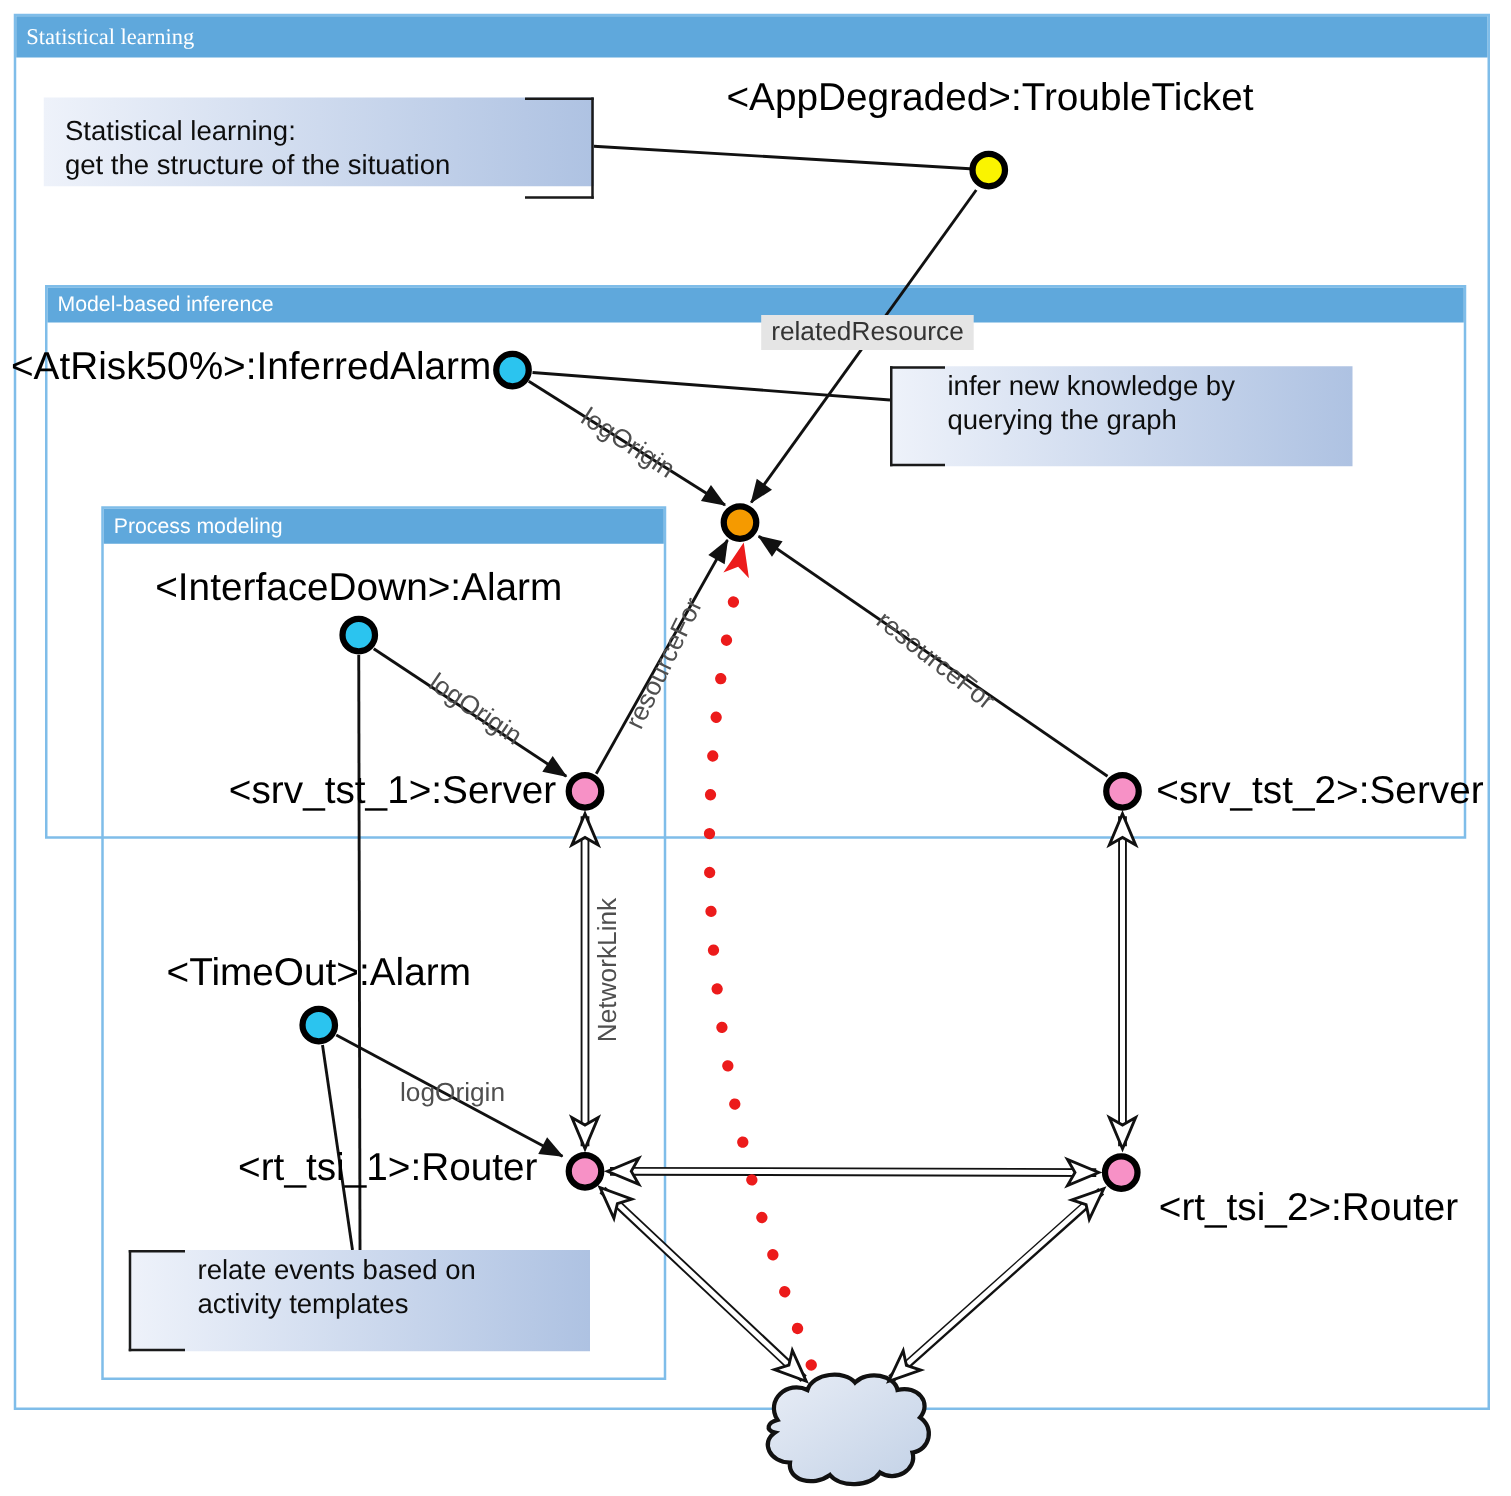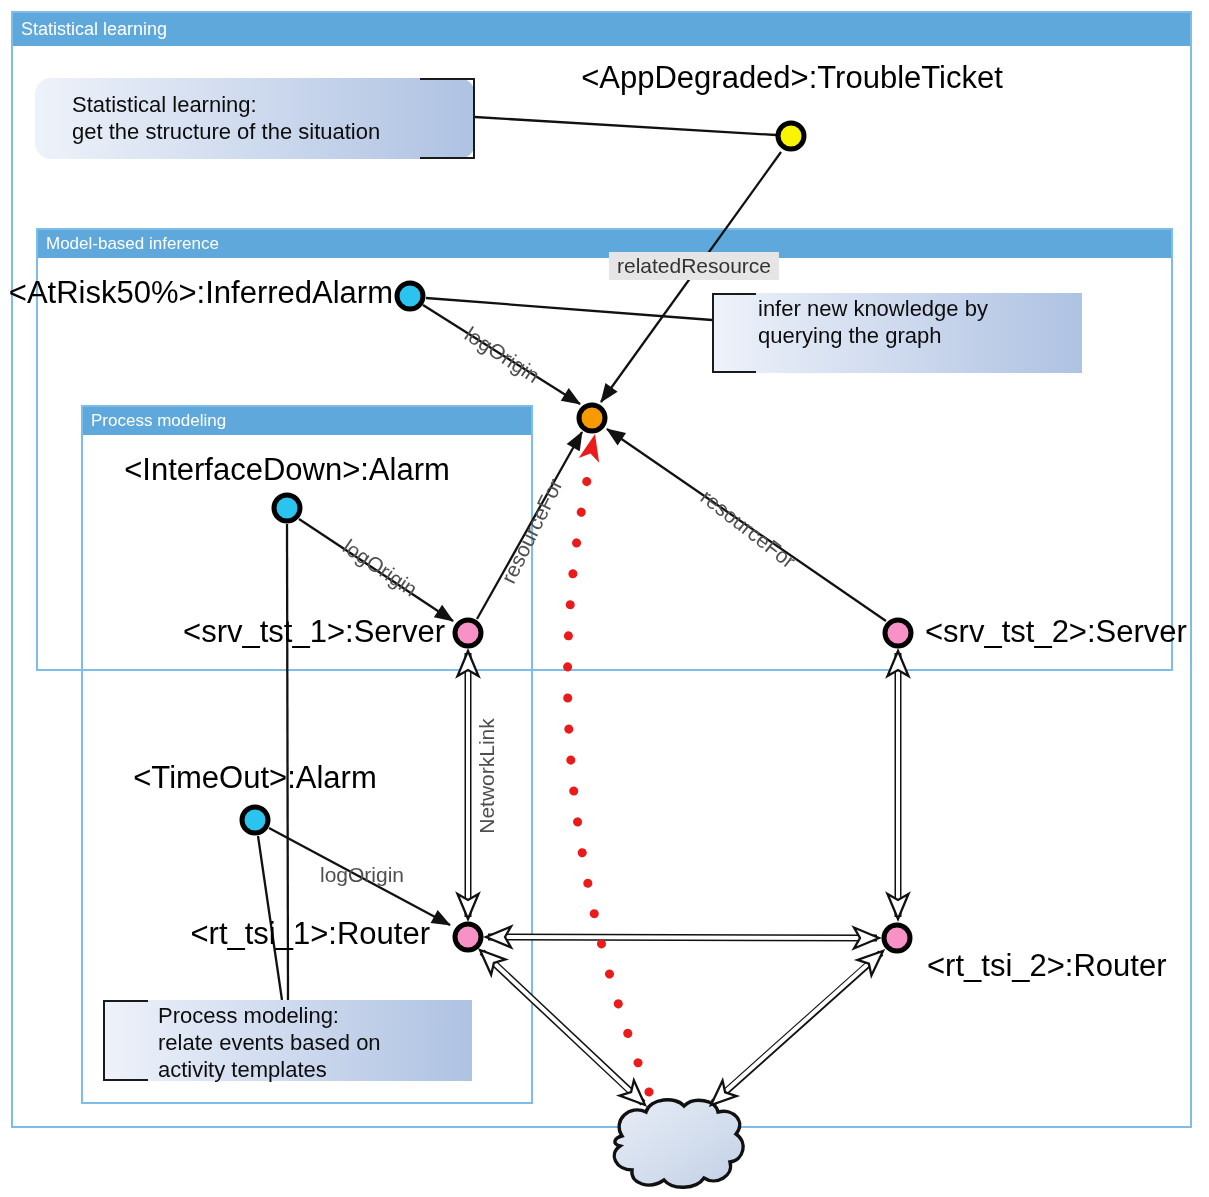--- a/index.html
+++ b/index.html
@@ -3,21 +3,21 @@
 <meta charset="utf-8">
 <style>
   html,body{margin:0;padding:0;background:#fff;}
   #stage{
     position:relative;width:1209px;height:1197px;overflow:hidden;
     font-family:"Liberation Sans","DejaVu Sans",sans-serif;background:#fff;
   }
   .frame{position:absolute;border:2px solid #7fbde9;background:transparent;box-sizing:border-box;z-index:1;}
   .frame-header{position:absolute;left:0;top:0;right:0;background:#5fa8dc;color:#ffffff;
     box-sizing:border-box;padding-left:8px;display:flex;align-items:center;z-index:1;}
-  .frame-header.outer{font-size:18px;}
+  .frame-header.outer{font-size:18px;font-family:Liberation Serif, serif;}
   .frame-header.inner{font-size:17px;}
   svg#wires{position:absolute;left:0;top:0;z-index:2;}
   .nlabel{position:absolute;font-size:31px;color:#000;white-space:nowrap;z-index:3;}
   .elabel{position:absolute;font-size:21px;color:#4f4f4f;white-space:nowrap;z-index:3;}
   .elabel.boxed{background:#e5e5e5;color:#333;padding:2px 8px;}
   .callout{position:absolute;background:linear-gradient(90deg,#eef2fa 0%,#aec2e2 100%);
     font-size:22px;line-height:27px;color:#0d0d0d;box-sizing:border-box;z-index:4;}
   .bracket{position:absolute;box-sizing:border-box;z-index:5;background:transparent;}
   .bracket.right{border-top:2.5px solid #1a1a1a;border-bottom:2.5px solid #1a1a1a;border-right:2.5px solid #1a1a1a;}
   .bracket.left{border-top:2.5px solid #1a1a1a;border-bottom:2.5px solid #1a1a1a;border-left:2.5px solid #1a1a1a;}
@@ -130,32 +130,31 @@
   <div class="nlabel" style="left:927px;top:966px;transform:translate(0,-50%);">&lt;rt_tsi_2&gt;:Router</div>
 
   <div class="elabel boxed" style="left:694px;top:266px;transform:translate(-50%,-50%);">relatedResource</div>
   <div class="elabel" style="left:502px;top:355px;transform:translate(-50%,-50%) rotate(33deg);">logOrigin</div>
   <div class="elabel" style="left:380px;top:568px;transform:translate(-50%,-50%) rotate(34deg);">logOrigin</div>
   <div class="elabel" style="left:362px;top:875px;transform:translate(-50%,-50%);">logOrigin</div>
   <div class="elabel" style="left:532px;top:531px;transform:translate(-50%,-50%) rotate(-64deg);">resourceFor</div>
   <div class="elabel" style="left:748px;top:529px;transform:translate(-50%,-50%) rotate(38deg);">resourceFor</div>
   <div class="elabel" style="left:487px;top:776px;transform:translate(-50%,-50%) rotate(-90deg);">NetworkLink</div>
 
-  <div class="callout" style="left:35px;top:78px;width:440px;height:81px;padding:13px 0 0 37px;border-radius:16px;">
+  <div class="callout" style="left:35px;top:78px;width:440px;height:71px;padding:13px 0 0 17px;">
     <div>Statistical learning:</div>
     <div>get the structure of the situation</div>
   </div>
   <div class="bracket right" style="left:420px;top:78px;width:55px;height:81px;"></div>
 
   <div class="callout" style="left:712px;top:293px;width:370px;height:80px;padding:2px 0 0 46px;">
     <div>infer new knowledge by</div>
     <div>querying the graph</div>
   </div>
   <div class="bracket left" style="left:712px;top:293px;width:44px;height:80px;"></div>
 
   <div class="callout" style="left:103px;top:1000px;width:369px;height:81px;padding:2px 0 0 55px;">
-    <div>Process modeling:</div>
     <div>relate events based on</div>
     <div>activity templates</div>
   </div>
   <div class="bracket left" style="left:103px;top:1000px;width:45px;height:81px;"></div>
 
 </div>
 
 </body></html>

